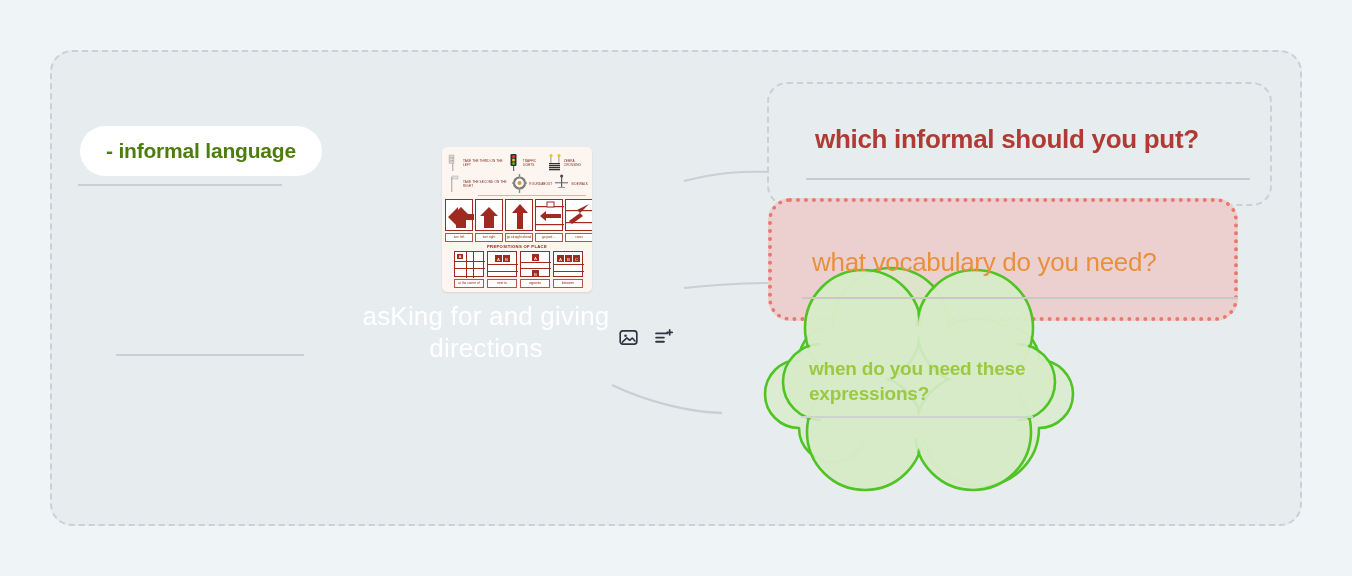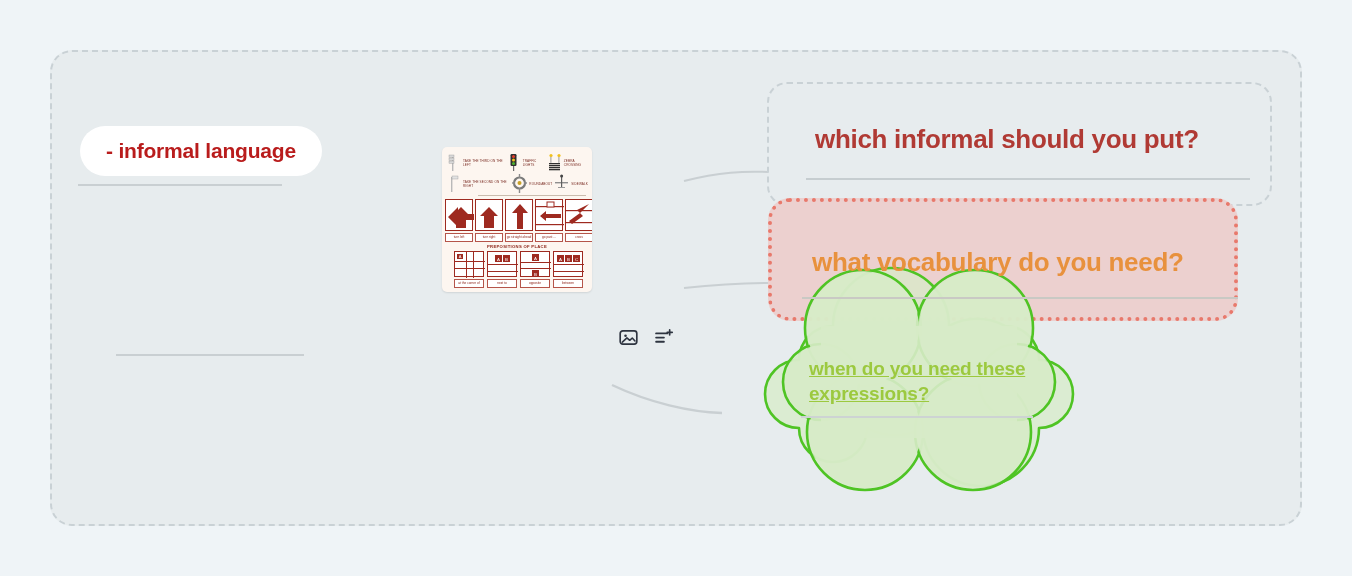--- a/index.html
+++ b/index.html
@@ -39,21 +39,21 @@
   .pill {
     background: #ffffff;
     border-radius: 40px;
     padding: 13px 26px;
     font-size: 21px;
     font-weight: bold;
     letter-spacing: -0.2px;
     white-space: nowrap;
     display: inline-block;
   }
-  .pill-informal { color: #b91c1c; }
+  .pill-informal { color: #4d7c0f; }
   .pill-formal   { color: #72b4b4; }
   .pill-underline {
     height: 2px;
     background: #c9cfd2;
     margin-top: 8px;
   }
 
   #pill-informal-wrap { left: 80px; top: 126px; }
   #pill-informal-wrap .pill-underline { width: 204px; margin-left: -2px; }
   #pill-formal-wrap   { left: 118px; top: 346px; }
@@ -121,21 +121,21 @@
     width: 470px; height: 123px;
     border: 4px dotted #e8796c;
     border-radius: 22px;
     background: #ecd0cf;
   }
   #card-vocab .q-text {
     position: absolute;
     left: 40px; top: 45px;
     color: #e8913d;
     font-size: 26px;
-    font-weight: bold;
+    font-weight: normal;
     letter-spacing: -0.3px;
     white-space: nowrap;
     z-index: 6;
   }
   #card-vocab .q-underline {
     position: absolute;
     left: 30px; top: 95px;
     width: 436px; height: 2px;
     background: #c9c9c4;
     z-index: 6;
@@ -150,21 +150,20 @@
   #card-cloud svg { display: block; width: 312px; height: 232px; }
   #cloud-text {
     position: absolute;
     left: 46px; top: 92px;
     width: 230px;
     color: #9cc93f;
     font-size: 19px;
     line-height: 25px;
     font-weight: bold;
     letter-spacing: -0.2px;
-    text-decoration: underline;
   }
   #cloud-underline {
     position: absolute;
     left: 38px; top: 152px;
     width: 232px; height: 2px;
     background: #cdd3d3;
   }
 
   
   .ig { position: absolute; font-family: "Liberation Sans", sans-serif; }
@@ -416,20 +415,23 @@
             <text x="14.5" y="8.6" font-size="4.4" fill="#fff" text-anchor="middle" font-family="Liberation Sans, sans-serif">B</text>
             <rect x="19" y="3" width="7" height="7" fill="#9e2a20"></rect>
             <text x="22.5" y="8.6" font-size="4.4" fill="#fff" text-anchor="middle" font-family="Liberation Sans, sans-serif">C</text>
           </svg>
         </div>
         <div class="prep-cap">between</div>
       </div>
     </div>
   </div>
 
+  <div id="center-node">
+    <div id="center-title">asKing for and giving directions</div>
+  </div>
 
   <div id="center-icons">
     <svg class="ic" viewBox="0 0 24 24">
       <rect x="2.5" y="4.5" width="19" height="15" rx="3" fill="none" stroke="#2e3440" stroke-width="1.9"></rect>
       <circle cx="8.6" cy="10" r="1.5" fill="#2e3440"></circle>
       <path d="M5 17.2 L10.2 12.4 L13.4 15.2 L16.3 12.6 L19.4 16" fill="none" stroke="#2e3440" stroke-width="1.8" stroke-linejoin="round" stroke-linecap="round"></path>
     </svg>
     <svg class="ic" viewBox="0 0 24 24">
       <rect x="2.5" y="6.2" width="15" height="2.1" rx="1" fill="#2e3440"></rect>
       <rect x="2.5" y="11" width="11" height="2.1" rx="1" fill="#2e3440"></rect>

